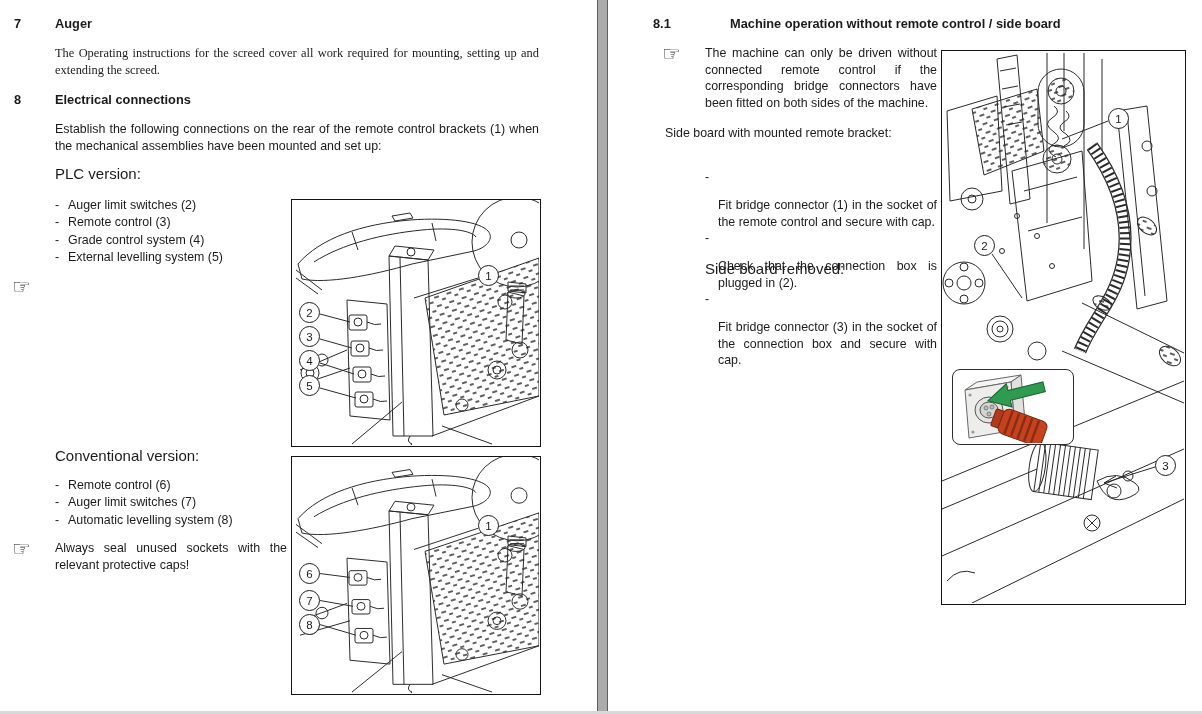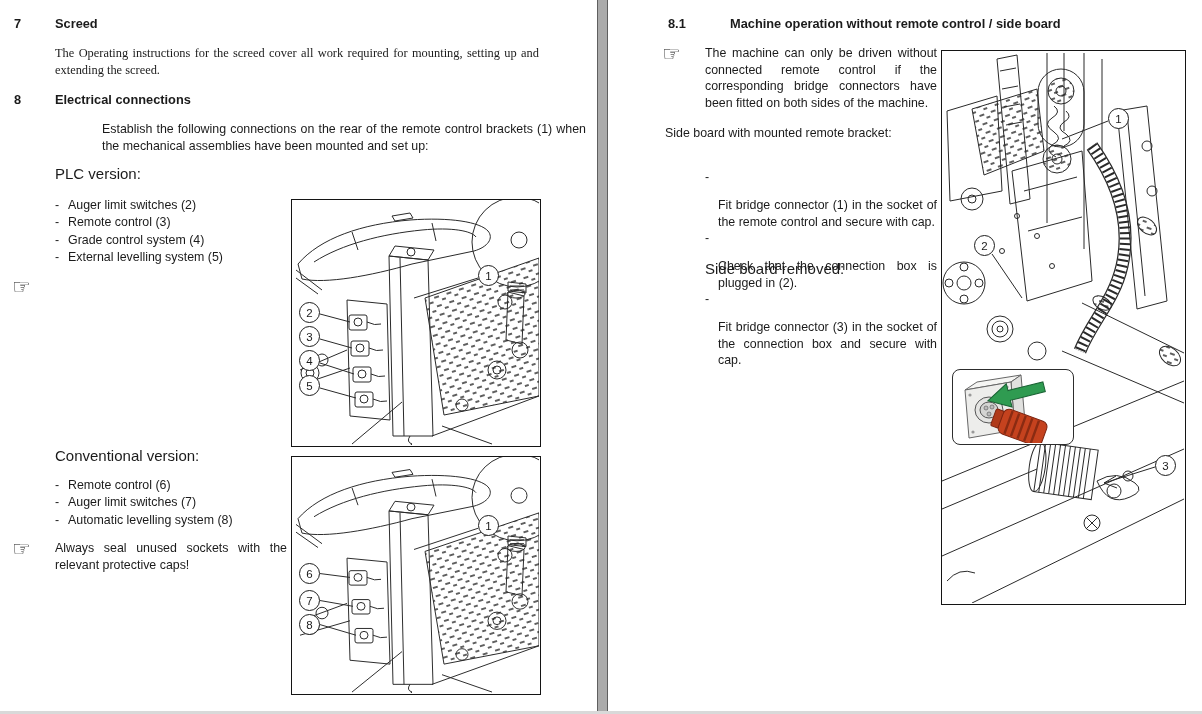--- a/index.html
+++ b/index.html
@@ -33,26 +33,26 @@
 </style>
 </head>
 <body>
 
 <div id="canvas">
 
   <div class="divider" style="left:597px; width:11px;"></div>
   <div class="pagefoot" style="left:0; top:711px; width:1202px; height:3px;"></div>
 
   <div class="abs h" style="left:14px; top:16px;">7</div>
-  <div class="abs h" style="left:55px; top:16px;">Screed</div>
+  <div class="abs h" style="left:55px; top:16px;">Auger</div>
   <div class="abs body" style="left:55px; top:45px; width:484px;font-family:Liberation Serif, serif;">The Operating instructions for the screed cover all work required for mounting, setting up and extending the screed.</div>
 
   <div class="abs h" style="left:14px; top:92px;">8</div>
   <div class="abs h" style="left:55px; top:92px;">Electrical connections</div>
-  <div class="abs body" style="left:55px; top:121px; width:484px;margin-left:47px;">Establish the following connections on the rear of the remote control brackets (1) when the mechanical assemblies have been mounted and set up:</div>
+  <div class="abs body" style="left:55px; top:121px; width:484px;">Establish the following connections on the rear of the remote control brackets (1) when the mechanical assemblies have been mounted and set up:</div>
 
   <div class="abs plain" style="left:55px; top:166px;">PLC version:</div>
 
   <div class="abs list" style="left:55px; top:197px; width:232px;">
     <div class="li">
         <span class="dash">-</span>
         <span class="txt">Auger limit switches (2)</span>
       </div>
     <div class="li">
         <span class="dash">-</span>
@@ -191,21 +191,21 @@
       <path class="ln" d="M216,82 l18,2 l0,9 l-18,-2 z M218,86 h14 M218,90 h14"></path>
       <path class="ln" d="M118,236 q-4,6 2,8 q-6,4 1,7"></path>
       <path class="ln" d="M186,74 L122,96 M28,121 L58,125 M28,149 L61,155 M28,174 L64,185"></path>
     </svg>
     <div class="callout" style="left:186px; top:58px;">1</div>
     <div class="callout" style="left:7px; top:106px;">6</div>
     <div class="callout" style="left:7px; top:133px;">7</div>
     <div class="callout" style="left:7px; top:157px;">8</div>
   </div>
 
-  <div class="abs h" style="left:668px; top:16px;">8.1</div>
+  <div class="abs h" style="left:653px; top:16px;">8.1</div>
   <div class="abs h" style="left:730px; top:16px; width:480px;">Machine operation without remote control / side board</div>
 
   <div class="abs hand" style="left:662px; top:44px;">☞</div>
   <div class="abs body" style="left:705px; top:45px; width:232px;">The machine can only be driven without connected remote control if the corresponding bridge connectors have been fitted on both sides of the machine.</div>
 
   <div class="abs body" style="left:665px; top:125px; width:232px;">Side board with mounted remote bracket:</div>
 
   <div class="abs list rlist" style="left:705px; top:169px; width:232px;">
     <div class="li">
         <span class="dash">-</span>

